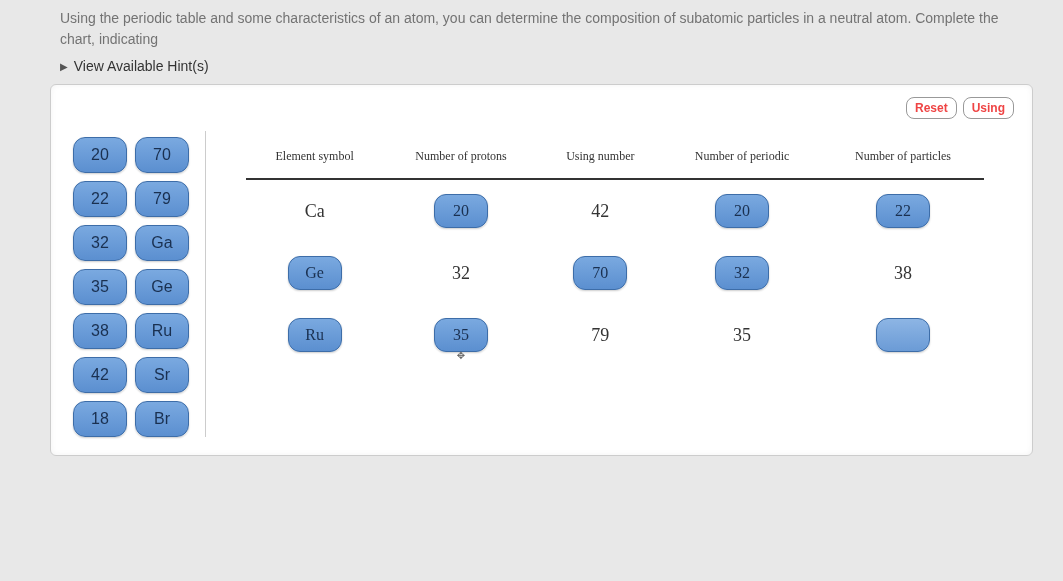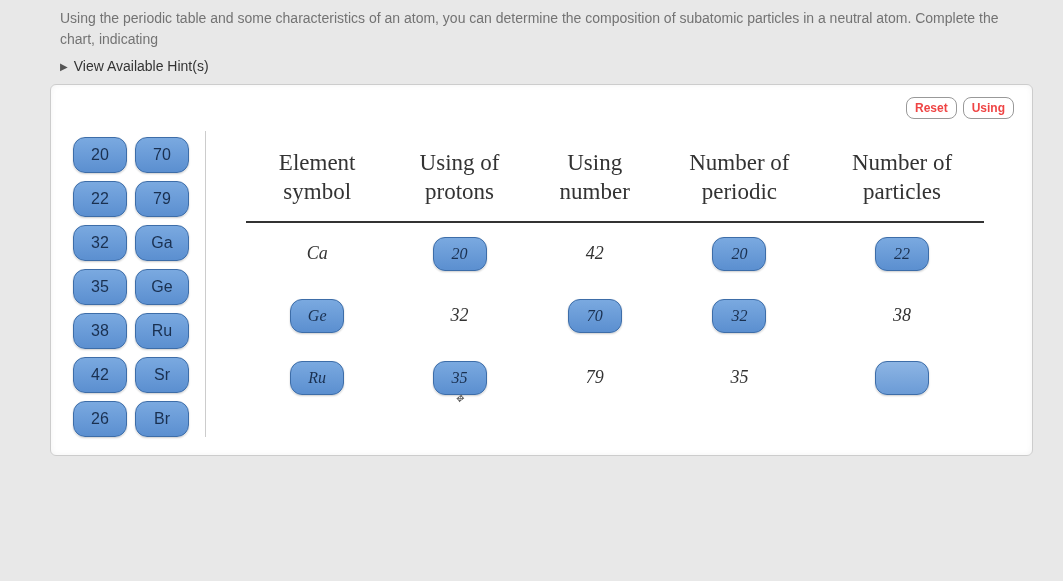--- a/index.html
+++ b/index.html
@@ -100,32 +100,31 @@
     flex: 1;
     padding: 10px 30px 10px 20px;
   }
   .data-table {
     width: 100%;
     border-collapse: collapse;
     font-family: Georgia, 'Times New Roman', serif;
   }
   .data-table th {
     font-weight: normal;
-    font-size: 23px;
+    font-size: 12px;
     padding: 8px 10px 14px 10px;
     border-bottom: 2px solid #333;
     text-align: center;
     line-height: 1.25;
   }
   .data-table td {
     padding: 14px 10px;
     text-align: center;
     font-size: 18px;
     height: 62px;
-    font-style: italic;
   }
   .drag-handle {
     position: relative;
   }
   .drag-handle::after {
     content: "✥";
     position: absolute;
     bottom: -10px;
     left: 50%;
     transform: translateX(-50%);
@@ -161,31 +160,31 @@
         <div class="chip">22</div>
         <div class="chip">79</div>
         <div class="chip">32</div>
         <div class="chip">Ga</div>
         <div class="chip">35</div>
         <div class="chip">Ge</div>
         <div class="chip">38</div>
         <div class="chip">Ru</div>
         <div class="chip">42</div>
         <div class="chip">Sr</div>
-        <div class="chip">26</div>
+        <div class="chip">18</div>
         <div class="chip">Br</div>
       </div>
     </div>
 
     <div class="table-area">
       <table class="data-table">
         <thead>
           <tr>
             <th>Element symbol</th>
-            <th>Using of protons</th>
+            <th>Number of protons</th>
             <th>Using number</th>
             <th>Number of periodic</th>
             <th>Number of particles</th>
           </tr>
         </thead>
         <tbody>
           <tr>
             <td>Ca</td>
             <td>
                 <div class="chip in-table">20</div>

